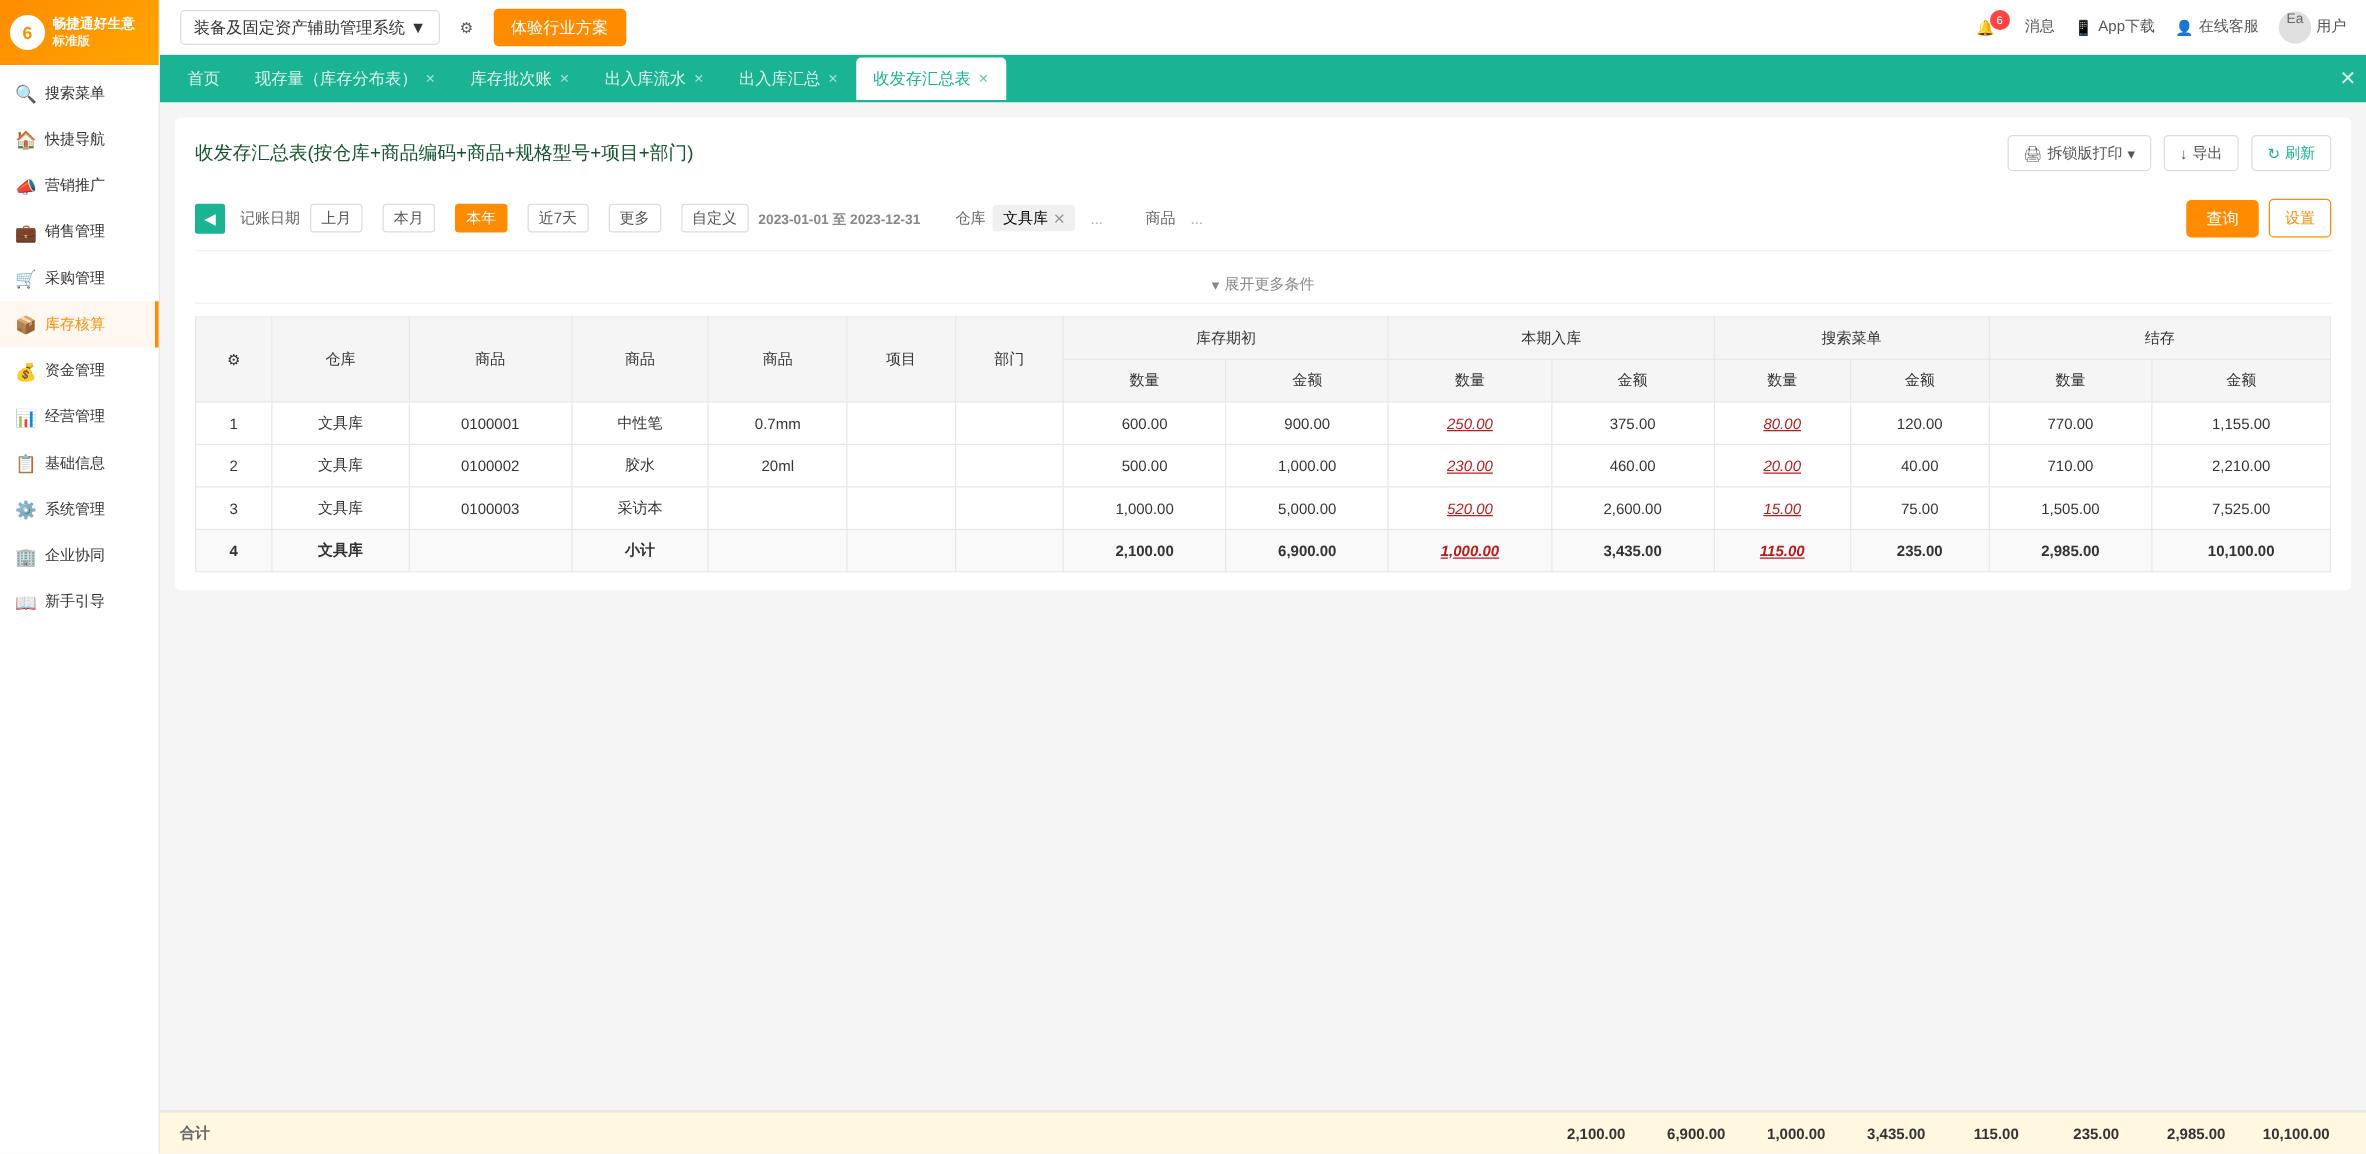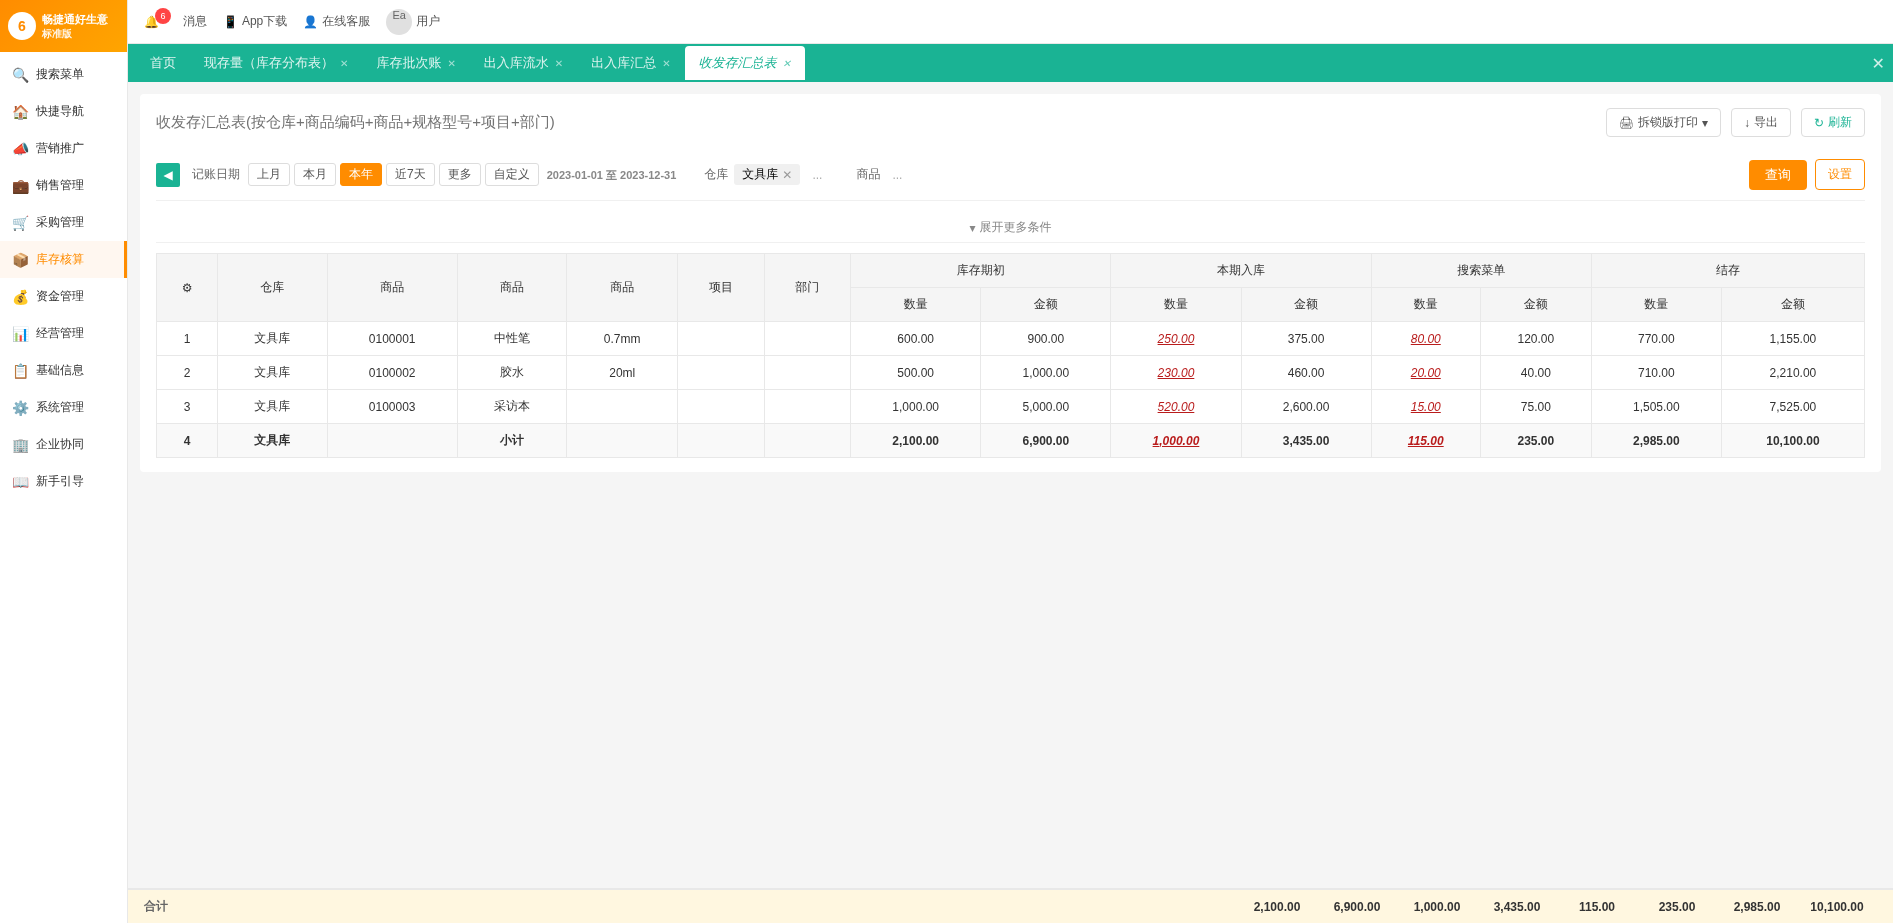--- a/index.html
+++ b/index.html
@@ -24,43 +24,43 @@
     .topbar-system-select { display: flex; align-items: center; gap: 4px; font-size: 13px; color: #333; border: 1px solid #ddd; padding: 4px 10px; border-radius: 4px; cursor: pointer; }
     .btn-experience { background: #ff8c00; color: #fff; border: none; padding: 6px 14px; border-radius: 4px; cursor: pointer; font-size: 13px; }
     .topbar-right { display: flex; align-items: center; gap: 16px; color: #555; font-size: 12px; }
     .topbar-right-item { display: flex; align-items: center; gap: 4px; cursor: pointer; }
     .notification-badge { background: #ff4444; color: #fff; border-radius: 50%; width: 16px; height: 16px; font-size: 9px; display: flex; align-items: center; justify-content: center; position: relative; top: -6px; left: -8px; }
     .user-avatar { width: 26px; height: 26px; background: #e0e0e0; border-radius: 50%; display: flex; justify-content: center; font-size: 11px; color: #666; }
 
     
     .tabbar { background: #1ab394; display: flex; align-items: center; padding: 0 8px; min-height: 38px; }
     .tab { display: flex; align-items: center; gap: 4px; padding: 8px 14px; color: #fff; cursor: pointer; font-size: 13px; opacity: 0.85; white-space: nowrap; }
-    .tab.active { background: #fff; color: #1ab394; border-radius: 4px 4px 0 0; opacity: 1; font-style: italic; }
+    .tab.active { background: #fff; color: #1ab394; border-radius: 4px 4px 0 0; opacity: 1; }
     .tab-close { font-size: 10px; color: inherit; opacity: 0.7; margin-left: 2px; }
     .tabbar-close-all { margin-left: auto; color: #fff; cursor: pointer; font-size: 16px; opacity: 0.8; }
 
     
     .page-container { flex: 1; background: #f5f5f5; padding: 12px; overflow: auto; }
 
     
     .content-card { background: #fff; border-radius: 4px; padding: 14px 16px; }
 
     
     .page-header { display: flex; align-items: center; justify-content: space-between; margin-bottom: 12px; }
-    .page-title { font-size: 15px; color: #737373; font-weight: 500; }
+    .page-title { font-size: 15px; color: #14532d; font-weight: 500; }
     .page-actions { display: flex; align-items: center; gap: 10px; }
     .btn-action { display: flex; align-items: center; gap: 4px; padding: 5px 12px; border: 1px solid #ddd; border-radius: 4px; background: #fff; cursor: pointer; font-size: 12px; color: #555; }
     .btn-refresh { color: #1ab394; }
 
     
     .filter-bar { display: flex; align-items: center; gap: 12px; padding: 10px 0; border-bottom: 1px solid #f0f0f0; margin-bottom: 12px; }
     .filter-toggle { width: 24px; height: 24px; background: #1ab394; color: #fff; border-radius: 2px; display: flex; align-items: center; justify-content: center; cursor: pointer; flex-shrink: 0; }
     .filter-section { display: flex; align-items: center; gap: 8px; flex-wrap: wrap; flex: 1; }
     .filter-label { color: #666; white-space: nowrap; }
-    .date-shortcuts { display: flex; align-items: center; gap: 4px; }
+    .date-shortcuts { display: flex; align-items: center; gap: 16px; }
     .date-btn { padding: 2px 8px; border: 1px solid #ddd; border-radius: 3px; cursor: pointer; font-size: 12px; background: #fff; color: #555; }
     .date-btn.active { background: #ff8c00; color: #fff; border-color: #ff8c00; }
     .date-range { font-size: 11px; color: #888; margin-top: 2px; }
     .filter-warehouse { display: flex; align-items: center; gap: 6px; margin-left: 20px; }
     .warehouse-tag { display: flex; align-items: center; gap: 4px; background: #f0f0f0; padding: 2px 8px; border-radius: 3px; font-size: 12px; }
     .warehouse-tag-close { cursor: pointer; color: #999; }
     .filter-more { color: #aaa; cursor: pointer; padding: 2px 6px; }
     .filter-goods { display: flex; align-items: center; gap: 6px; margin-left: 20px; }
     .filter-actions-right { display: flex; align-items: center; gap: 8px; margin-left: auto; }
     .btn-query { background: #ff8c00; color: #fff; border: none; padding: 6px 16px; border-radius: 4px; cursor: pointer; font-size: 13px; text-align: center; }
@@ -150,20 +150,30 @@
     <div class="sidebar-item">
       <span class="icon">📖</span>
       <span>新手引导</span>
     </div>
   </div>
 </div>
 
 <div class="main">
 
   <div class="topbar">
+    <div class="topbar-left">
+      <div class="topbar-system-select">
+        <span>装备及固定资产辅助管理系统</span>
+        <span>▼</span>
+      </div>
+      <button class="btn-action" style="border:none;background:none;padding:4px;">
+        <span>⚙</span>
+      </button>
+      <button class="btn-experience">体验行业方案</button>
+    </div>
     <div class="topbar-right">
       <div class="topbar-right-item" style="position:relative;">
         <span>🔔</span>
         <span class="notification-badge">6</span>
         <span>消息</span>
       </div>
       <div class="topbar-right-item">
         <span>📱</span>
         <span>App下载</span>
       </div>

